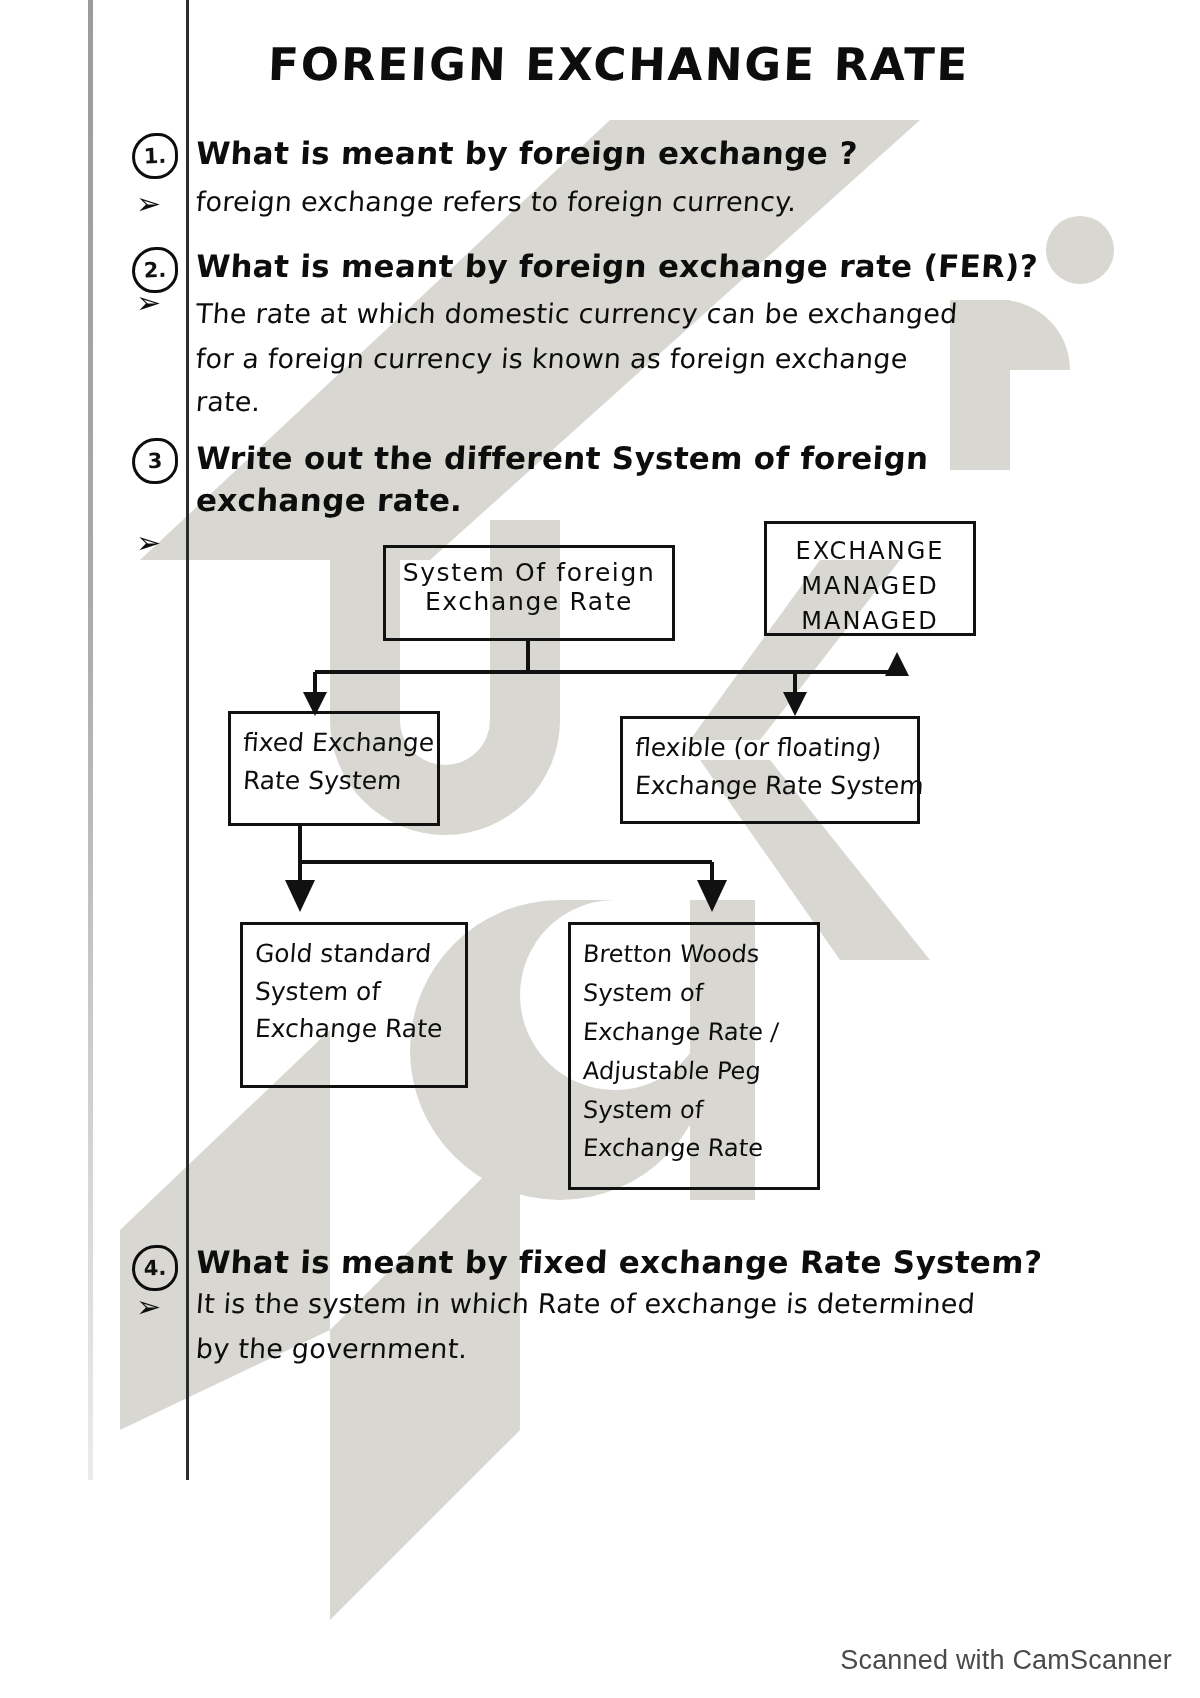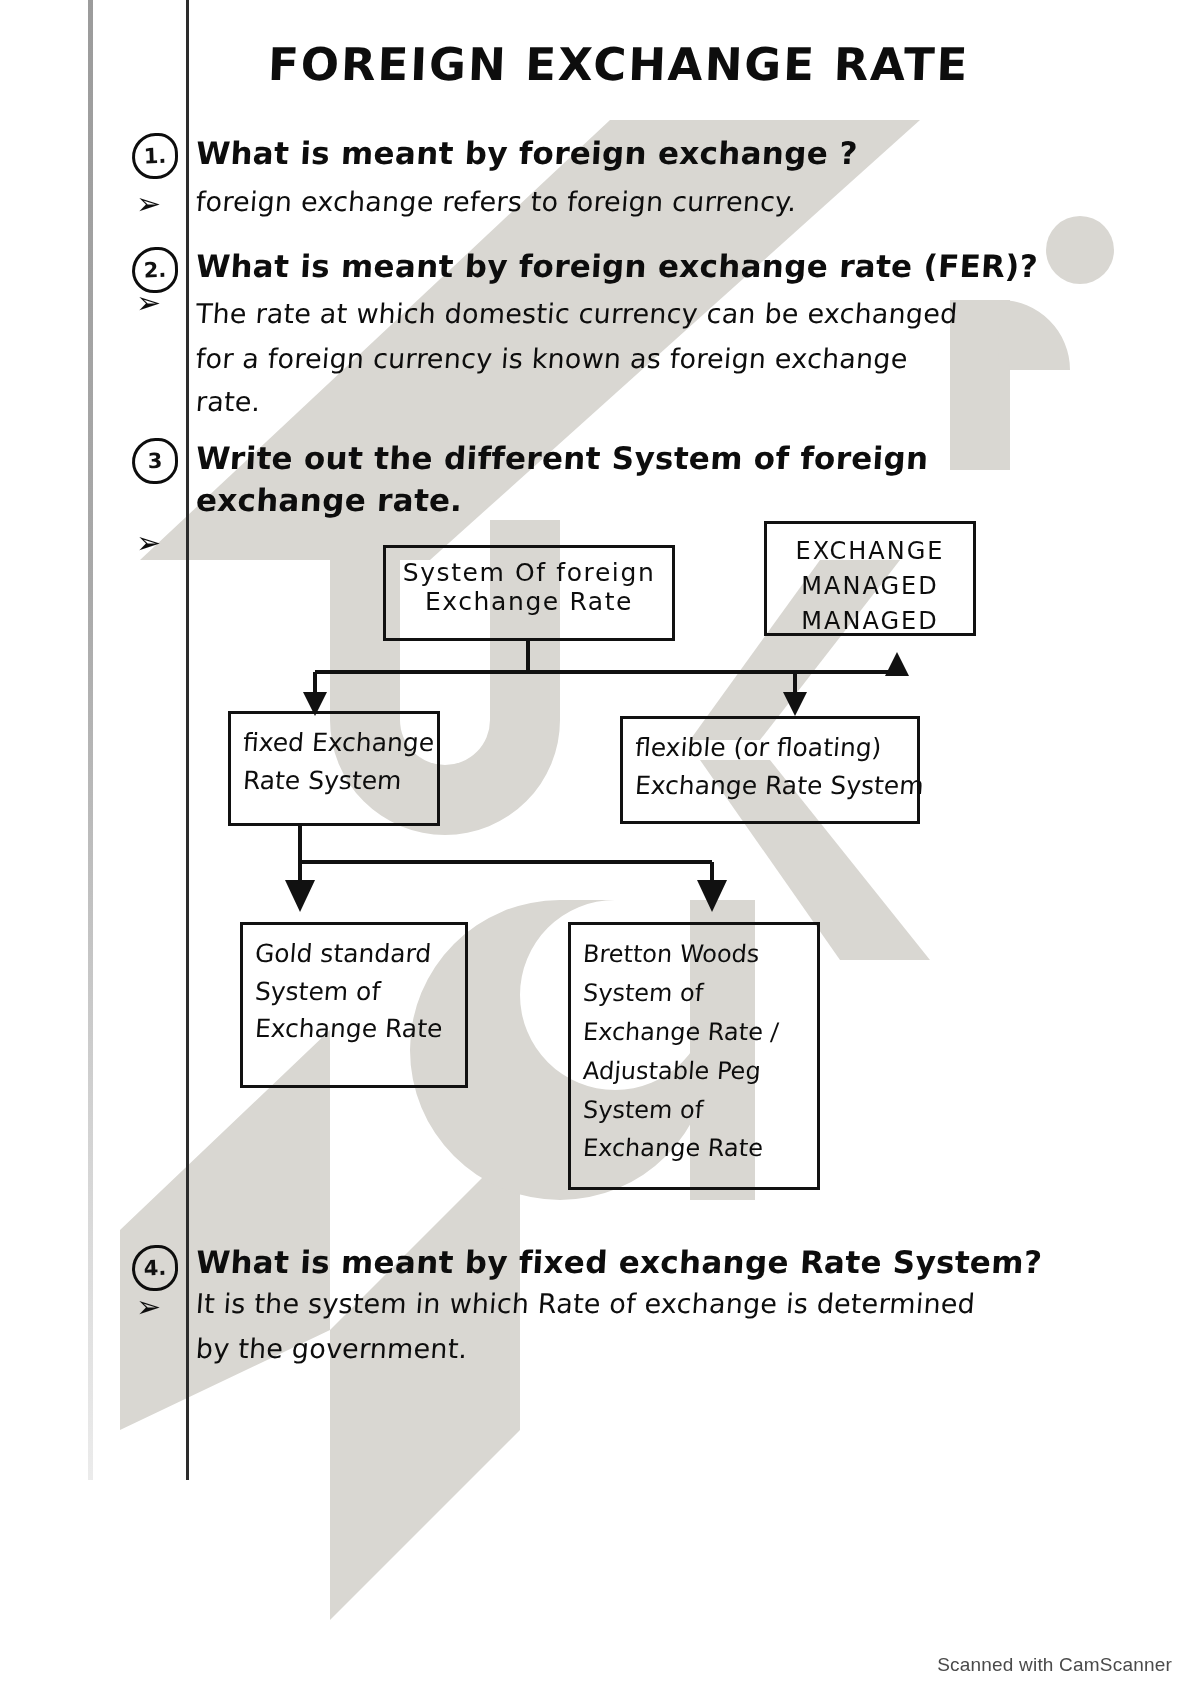--- a/index.html
+++ b/index.html
@@ -138,21 +138,21 @@
     left: 0; top: 0;
     width: 1200px; height: 1698px;
     pointer-events: none;
   }
 
   .footer {
     position: absolute;
     right: 28px;
     bottom: 22px;
     font-family: "Liberation Sans", sans-serif;
-    font-size: 19px;
+    font-size: 27px;
     color: #4a4a4a;
     letter-spacing: .2px;
   }
 </style>
 </head>
 <body>
 
 <div class="page">
 
   <svg class="watermark" viewBox="0 0 1200 1698">

